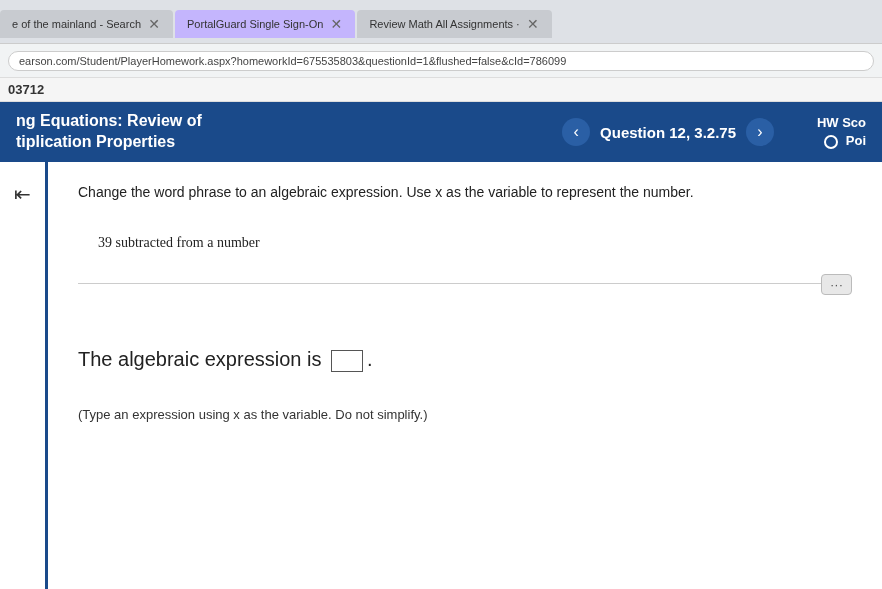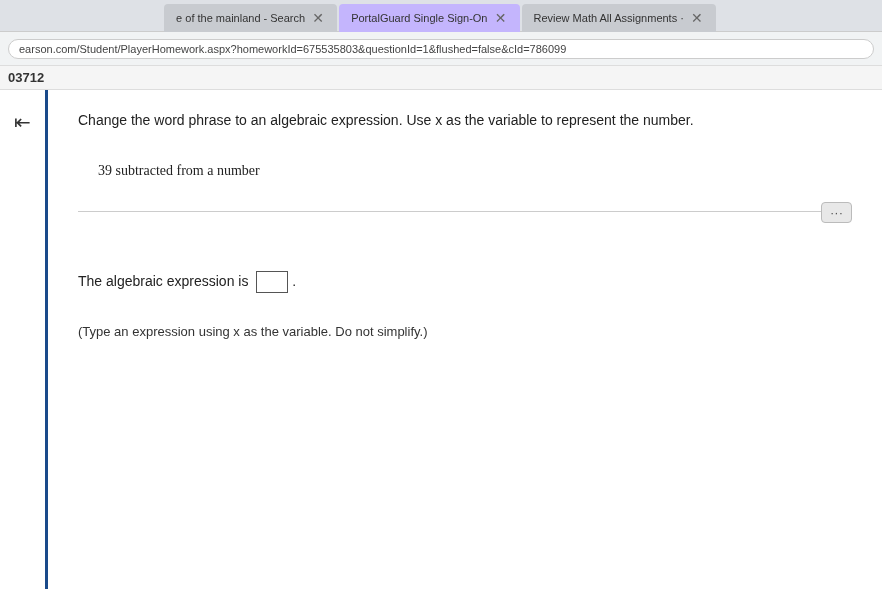--- a/index.html
+++ b/index.html
@@ -10,24 +10,23 @@
       height: 589px;
       overflow: hidden;
       position: relative;
     }
 
     
     .browser-tabs {
       display: flex;
       align-items: center;
       background: #dee1e6;
-      height: 32px;
+      height: 44px;
       padding: 4px 0 0 0;
       border-bottom: 1px solid #ccc;
-      justify-content: center;
     }
     .tab {
       display: flex;
       align-items: center;
       background: #fff;
       height: 28px;
       padding: 0 12px;
       font-size: 12px;
       border-radius: 4px 4px 0 0;
       margin-right: 2px;
@@ -218,21 +217,21 @@
     .more-btn {
       background: #e8e8e8;
       border: 1px solid #bbb;
       border-radius: 4px;
       padding: 2px 8px;
       font-size: 13px;
       cursor: pointer;
       color: #555;
     }
     .answer-area {
-      font-size: 14px;
+      font-size: 20px;
       color: #222;
       line-height: 1.8;
       margin-top: 4px;
     }
     .answer-input {
       display: inline-block;
       width: 32px;
       height: 22px;
       border: 1px solid #555;
       vertical-align: middle;
@@ -271,20 +270,40 @@
 <div class="address-bar">
   <div class="address-bar-url">earson.com/Student/PlayerHomework.aspx?homeworkId=675535803&amp;questionId=1&amp;flushed=false&amp;cId=786099</div>
 </div>
 
 <div class="main-content">
 
   <div class="page-id-bar">
     <span>03712</span>
   </div>
 
+  <div class="question-header">
+    <div class="question-header-title">
+      <div>ng Equations: Review of</div>
+      <div>tiplication Properties</div>
+    </div>
+
+    <div class="question-nav-area">
+      <button class="nav-btn">‹</button>
+      <span class="question-label">Question 12, 3.2.75</span>
+      <button class="nav-btn">›</button>
+    </div>
+
+    <div class="hw-score-area">
+      <div>HW Sco</div>
+      <div>
+        <span class="hw-score-circle"></span>
+        <span>Poi</span>
+      </div>
+    </div>
+  </div>
 
   <div class="question-body">
 
     <div class="left-sidebar-icon">
       <span class="back-arrow">⇤</span>
     </div>
 
     <div class="question-content">
 
       <div class="instruction-text">Change the word phrase to an algebraic expression. Use x as the variable to represent the number.</div>

